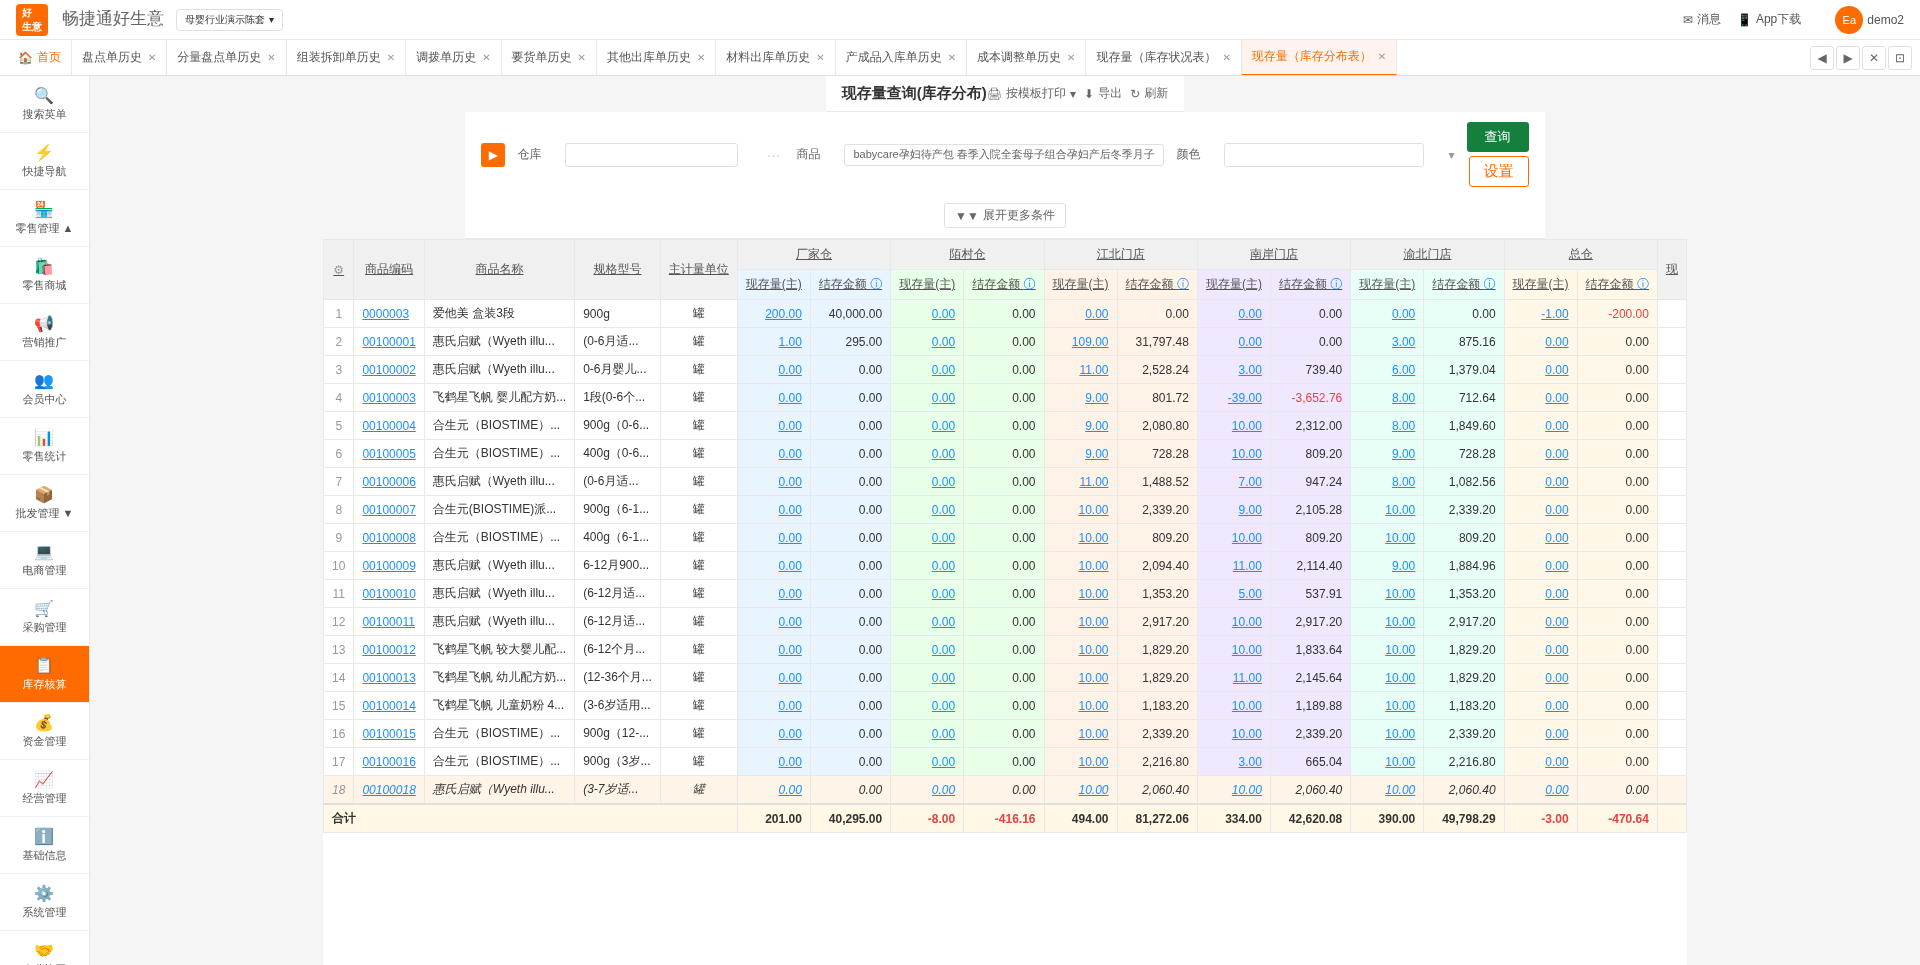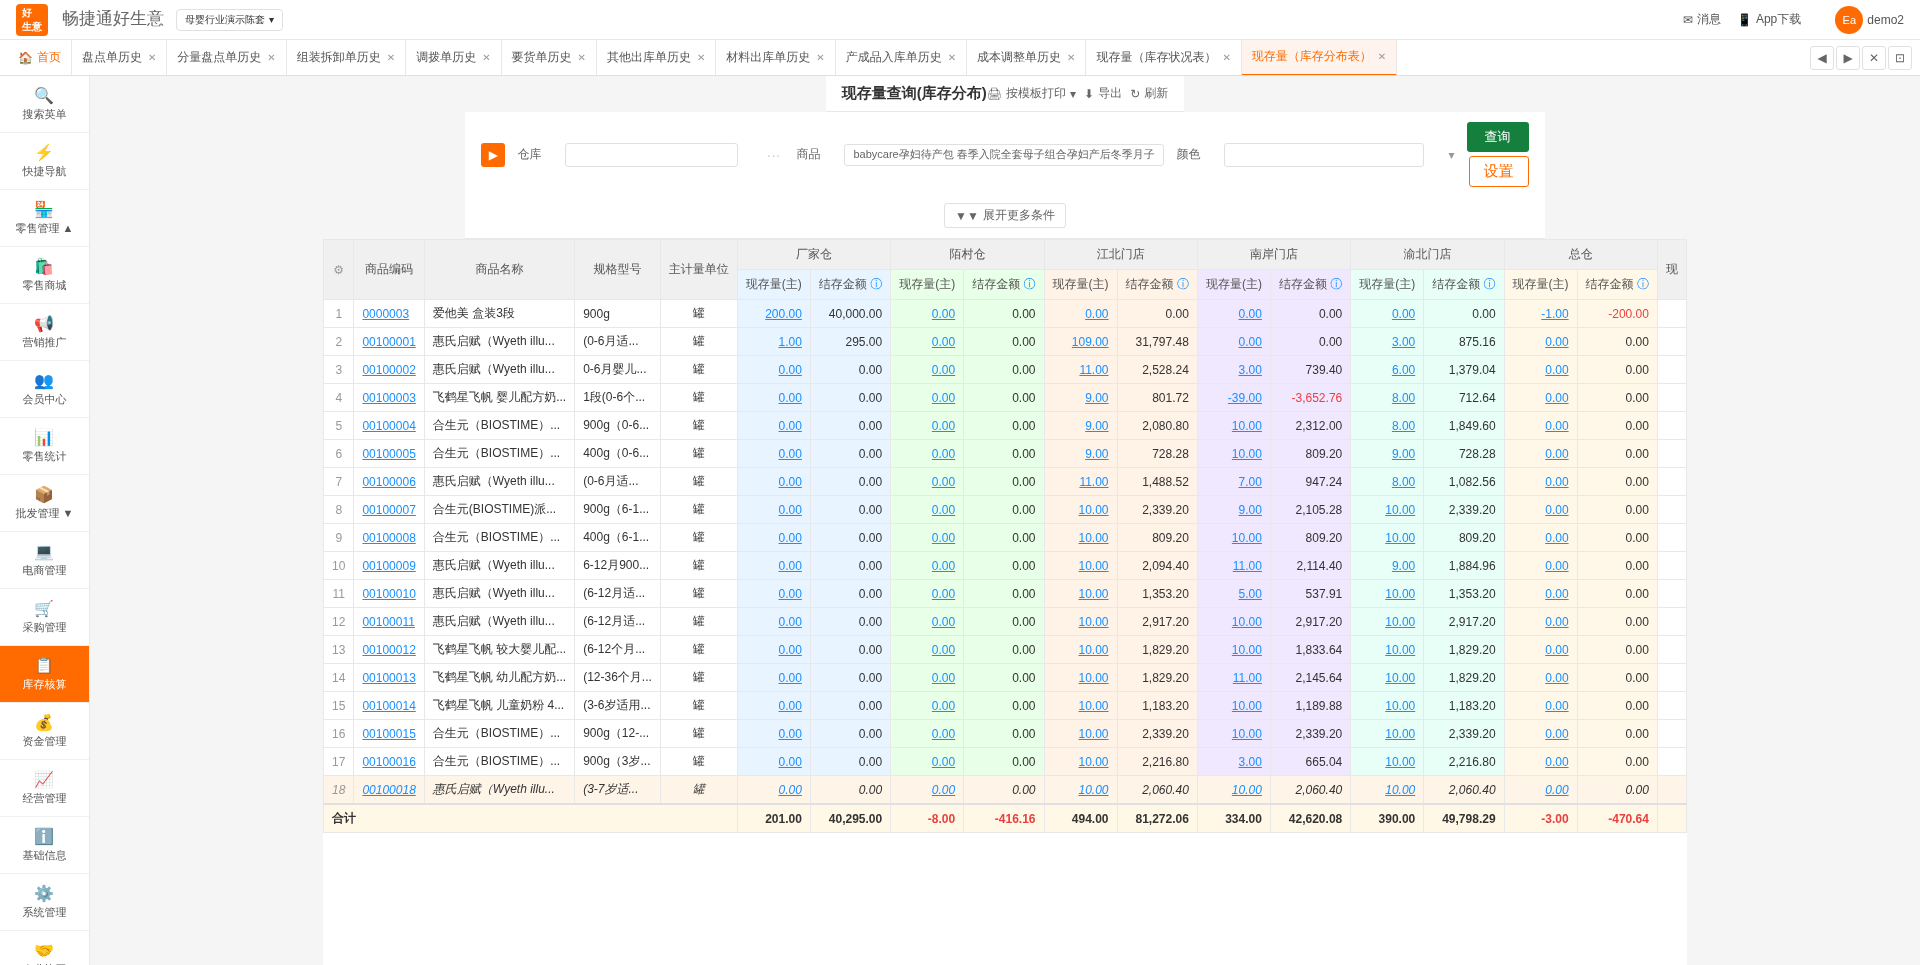--- a/index.html
+++ b/index.html
@@ -51,21 +51,21 @@
     .filter-input { border: 1px solid #e0e0e0; border-radius: 3px; padding: 4px 8px; font-size: 12px; color: #333; min-width: 80px; }
     .filter-input-long { min-width: 320px; color: #666; font-size: 11px; }
     .filter-dots { color: #ccc; font-size: 14px; cursor: pointer; margin: 0 4px; }
     .expand-btn { display: flex; align-items: center; gap: 4px; font-size: 12px; color: #666; cursor: pointer; border: 1px solid #e0e0e0; border-radius: 3px; padding: 3px 10px; margin-top: 8px; }
     .query-btn { background: #15803d; color: #fff; border: none; border-radius: 3px; padding: 6px 18px; font-size: 13px; cursor: pointer; }
     .setting-btn { background: #fff; color: #ff6b00; border: 1px solid #ff6b00; border-radius: 3px; padding: 5px 14px; font-size: 15px; cursor: pointer; }
 
     
     .table-container { flex: 1; overflow: auto; background: #fff; margin: 0; }
     table { width: 100%; border-collapse: collapse; font-size: 12px; }
-    thead tr th { background: #f5f5f5; border: 1px solid #e8e8e8; padding: 6px 8px; font-weight: 500; color: #555; white-space: nowrap; text-align: center; position: sticky; top: 0; z-index: 2; }
+    thead tr th { background: #f5f5f5; border: 1px solid #e8e8e8; padding: 6px 8px; font-weight: 500; color: #555; white-space: nowrap; text-align: center; position: sticky; top: 0; z-index: 2; text-decoration: underline; }
     thead tr.header-top th { background: #f0f0f0; }
     tbody tr td { border: 1px solid #e8e8e8; padding: 5px 8px; color: #333; text-align: center; white-space: nowrap; }
     tbody tr.selected td { background: #fff4e8; font-style: italic; }
     .td-num { text-align: right; }
     .td-neg { color: #e84040; }
     .td-left { text-align: left; }
     .row-index { color: #999; }
     .footer-row td { background: #fff8e6; font-weight: bold; border-top: 2px solid #e0e0e0; }
 
     

